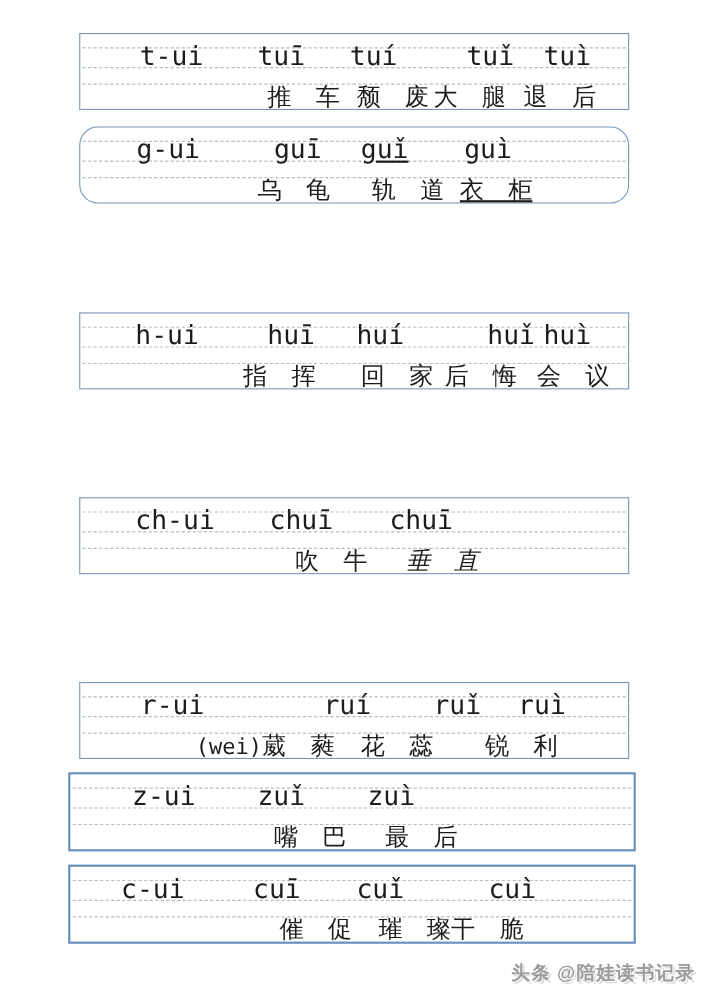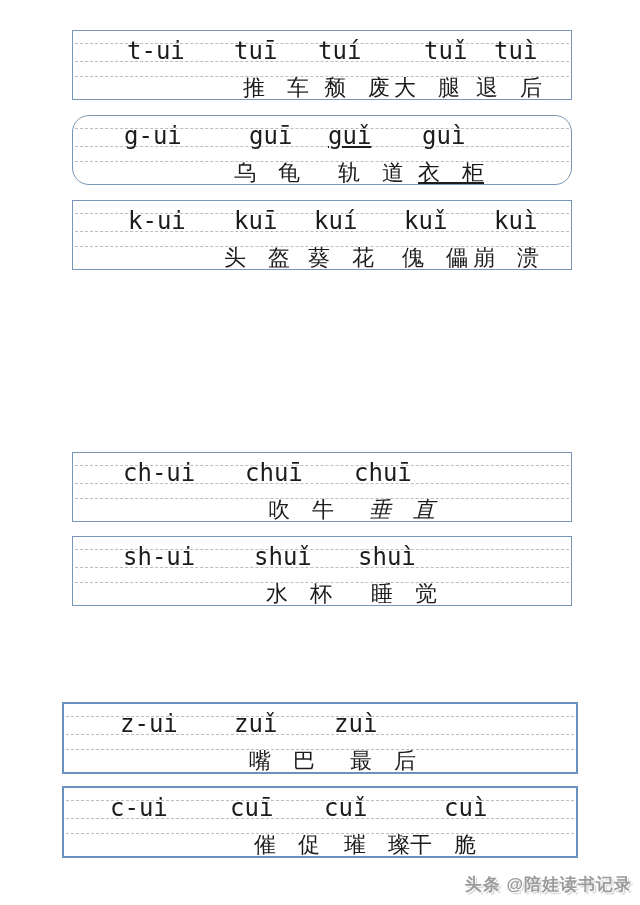--- a/index.html
+++ b/index.html
@@ -97,53 +97,55 @@
       <div class="guide-line" style="top: 30px;"></div>
       <div class="guide-line" style="top: 45px;"></div>
       <span class="pinyin-token" style="left: 51px;">g-ui</span>
       <span class="pinyin-token" style="left: 176px;">guī</span>
       <span class="pinyin-token" style="left: 255px; text-decoration: underline;">guǐ</span>
       <span class="pinyin-token" style="left: 349px;">guì</span>
       <span class="hanzi-word" style="left: 161px;">乌　龟</span>
       <span class="hanzi-word" style="left: 265px;">轨　道</span>
       <span class="hanzi-word" style="left: 345px; text-decoration: underline;">衣　柜</span>
     </div>
-    <div class="pinyin-card" style="top: 200px;">
+    <div class="pinyin-card" style="top: 284px;">
       <div class="guide-line" style="top: 12px;"></div>
       <div class="guide-line" style="top: 30px;"></div>
       <div class="guide-line" style="top: 45px;"></div>
-      <span class="pinyin-token" style="left: 55px;">k-ui</span>
-      <span class="pinyin-token" style="left: 161px;">kuī</span>
-      <span class="pinyin-token" style="left: 241px;">kuí</span>
-      <span class="pinyin-token" style="left: 331px;">kuǐ</span>
-      <span class="pinyin-token" style="left: 421px;">kuì</span>
-      <span class="hanzi-word" style="left: 151px;">头　盔</span>
-      <span class="hanzi-word" style="left: 235px;">葵　花</span>
-      <span class="hanzi-word" style="left: 329px;">傀　儡</span>
-      <span class="hanzi-word" style="left: 400px;">崩　溃</span>
+      <span class="pinyin-token" style="left: 50px;">h-ui</span>
+      <span class="pinyin-token" style="left: 170px;">huī</span>
+      <span class="pinyin-token" style="left: 251px;">huí</span>
+      <span class="pinyin-token" style="left: 370px;">huǐ</span>
+      <span class="pinyin-token" style="left: 421px;">huì</span>
+      <span class="hanzi-word" style="left: 148px;">指　挥</span>
+      <span class="hanzi-word" style="left: 255px;">回　家</span>
+      <span class="hanzi-word" style="left: 331px;">后　悔</span>
+      <span class="hanzi-word" style="left: 415px;">会　议</span>
     </div>
     <div class="pinyin-card" style="top: 452px;">
       <div class="guide-line" style="top: 12px;"></div>
       <div class="guide-line" style="top: 30px;"></div>
       <div class="guide-line" style="top: 45px;"></div>
       <span class="pinyin-token" style="left: 50px;">ch-ui</span>
       <span class="pinyin-token" style="left: 172px;">chuī</span>
       <span class="pinyin-token" style="left: 281px;">chuī</span>
       <span class="hanzi-word" style="left: 195px;">吹　牛</span>
       <span class="hanzi-word" style="left: 296px; font-style: italic;">垂　直</span>
     </div>
-    <div class="pinyin-card" style="top: 536px;">
+    <div class="pinyin-card" style="top: 620px;">
       <div class="guide-line" style="top: 12px;"></div>
       <div class="guide-line" style="top: 30px;"></div>
       <div class="guide-line" style="top: 45px;"></div>
-      <span class="pinyin-token" style="left: 50px;">sh-ui</span>
-      <span class="pinyin-token" style="left: 181px;">shuǐ</span>
-      <span class="pinyin-token" style="left: 285px;">shuì</span>
-      <span class="hanzi-word" style="left: 193px;">水　杯</span>
-      <span class="hanzi-word" style="left: 298px;">睡　觉</span>
+      <span class="pinyin-token" style="left: 55px;">r-ui</span>
+      <span class="pinyin-token" style="left: 221px;">ruí</span>
+      <span class="pinyin-token" style="left: 321px;">ruǐ</span>
+      <span class="pinyin-token" style="left: 398px;">ruì</span>
+      <span class="hanzi-word" style="left: 105px;"><span class="note">(wei)</span>葳　蕤</span>
+      <span class="hanzi-word" style="left: 255px;">花　蕊</span>
+      <span class="hanzi-word" style="left: 368px;">锐　利</span>
     </div>
     <div class="pinyin-card wide" style="top: 702px;">
       <div class="guide-line" style="top: 12px;"></div>
       <div class="guide-line" style="top: 30px;"></div>
       <div class="guide-line" style="top: 45px;"></div>
       <span class="pinyin-token" style="left: 56px;">z-ui</span>
       <span class="pinyin-token" style="left: 170px;">zuǐ</span>
       <span class="pinyin-token" style="left: 270px;">zuì</span>
       <span class="hanzi-word" style="left: 185px;">嘴　巴</span>
       <span class="hanzi-word" style="left: 286px;">最　后</span>

